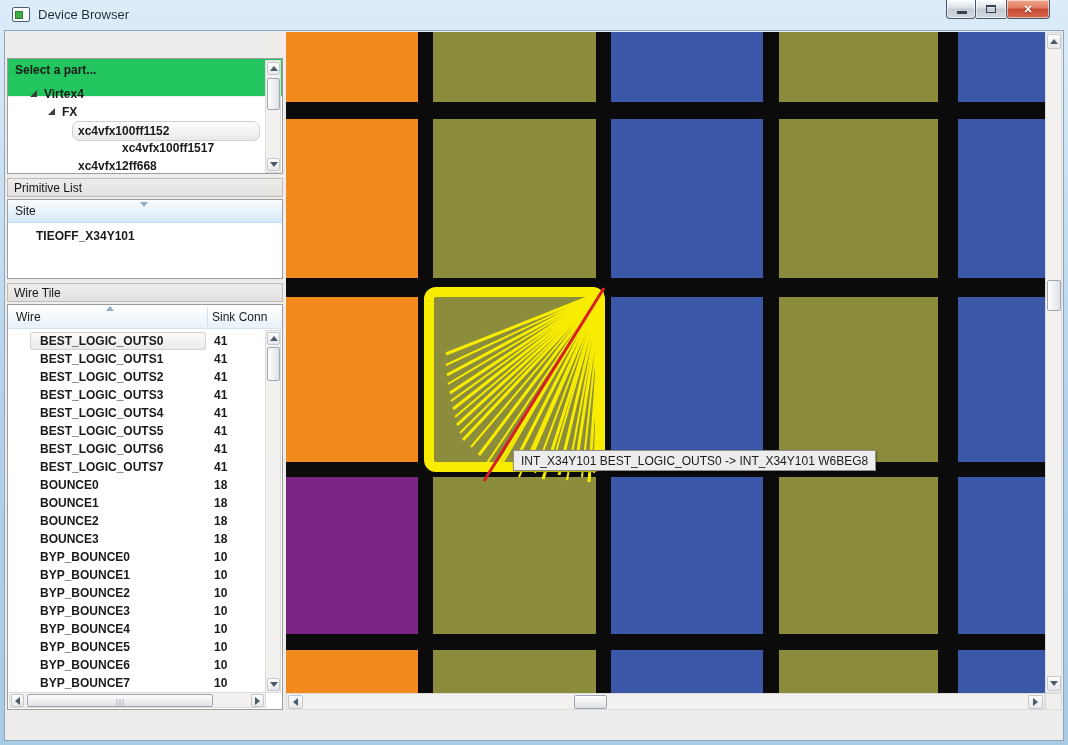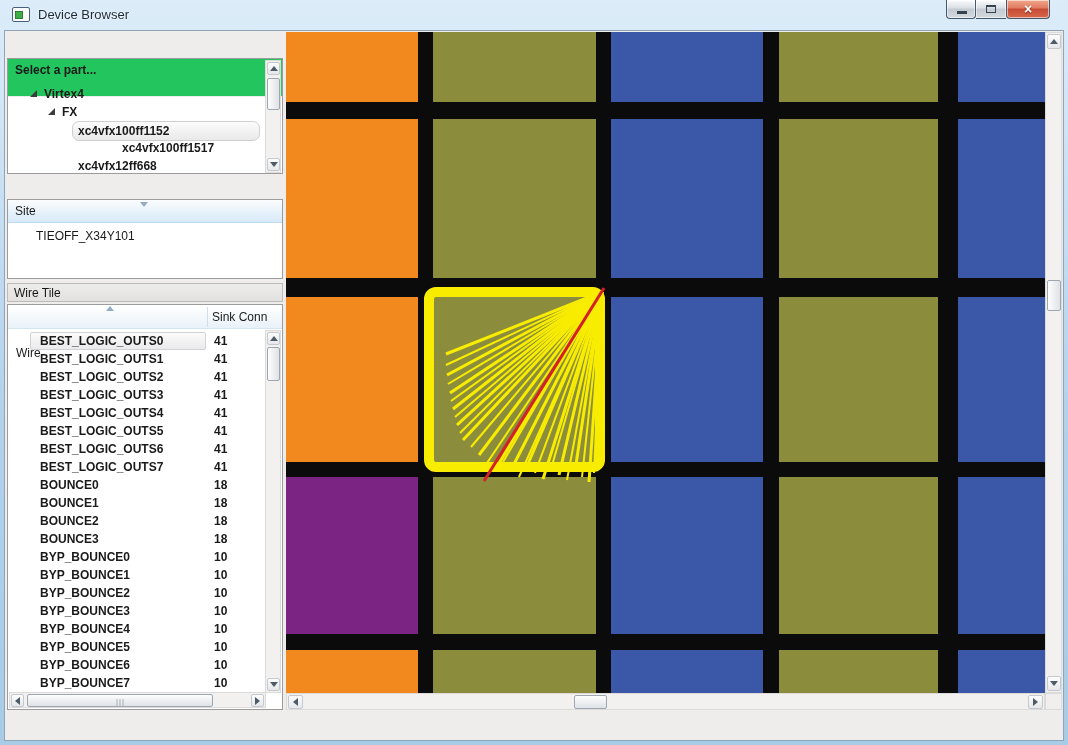--- a/index.html
+++ b/index.html
@@ -40,21 +40,21 @@
   .tree-row { position:absolute; height:18px; line-height:18px; white-space:nowrap; }
   .tw-arrow { position:absolute; width:0; height:0; border-bottom:7px solid #3c3c3c; border-left:7px solid transparent; top:5px; }
   .sel-hl { background:linear-gradient(#fcfcfc,#e9e9ea); border:1px solid #cfcfd2; border-radius:7px; padding:0 5px; }
 
   
   .box-prim { top:168px; height:80px; }
   .col-header { position:absolute; left:0; top:0; width:100%; height:23px; padding:4px 0 0 7px;
                 background:linear-gradient(#fbfdfe,#e5f1fa 60%,#d6e9f8); border-bottom:1px solid #c0dcf1; }
   .sort-down { position:absolute; top:2px; width:0; height:0; border-left:4px solid transparent; border-right:4px solid transparent; border-top:5px solid #91aec5; }
   .sort-up { position:absolute; top:2px; width:0; height:0; border-left:4px solid transparent; border-right:4px solid transparent; border-bottom:5px solid #91aec5; }
-  .list-item { position:absolute; height:18px; line-height:18px; font-weight:400; white-space:nowrap;text-align:center; }
+  .list-item { position:absolute; height:18px; line-height:18px; font-weight:700; white-space:nowrap;text-align:center; }
 
   
   .box-wire { top:273px; height:406px; }
   .wire-header { position:absolute; left:0; top:0; width:100%; height:24px;
                  background:linear-gradient(#ffffff,#f2f7fb 60%,#e8f1f9); border-bottom:1px solid #d4e4f2; }
   .wh-sep { position:absolute; left:199px; top:2px; width:1px; height:20px; background:#d0dfec; }
   .wh-label { position:absolute; top:5px; white-space:nowrap; }
   .wire-row { position:absolute; left:0; width:258px; height:30px; line-height:18px; }
   .wire-name { position:absolute; left:32px; font-weight:600; white-space:nowrap; }
   .wire-val  { position:absolute; left:206px; font-weight:600; }
@@ -141,37 +141,38 @@
         <div class="sb-btn" style="left:1px; top:1px; width:13px; height:13px;">
             <i class="t-up"></i>
           </div>
         <div class="sb-thumb" style="left:1px; top:17px; width:13px; height:32px;"></div>
         <div class="sb-btn" style="left:1px; bottom:1px; width:13px; height:13px;">
             <i class="t-dn"></i>
           </div>
       </div>
     </div>
 
+    <div class="section-label" style="top:147px;">Primitive List</div>
 
     <div class="panel-box box-prim">
       <div class="col-header">
         <span>Site</span>
         <i class="sort-down" style="left:132px;"></i>
       </div>
       <div id="prim-items">
           <div class="list-item" style="top: 27px; left: 28px;">TIEOFF_X34Y101</div>
         </div>
     </div>
 
     <div class="section-label" style="top:252px;">Wire Tile</div>
 
     <div class="panel-box box-wire">
       <div class="wire-header">
         <i class="sort-up" style="left:98px; top:1px;"></i>
-        <span class="wh-label" style="left:8px;margin-top:36px;">Wire</span>
+        <span class="wh-label" style="left:8px;">Wire</span>
         <span class="wh-sep"></span>
         <span class="wh-label" style="left:204px; width:55px; overflow:hidden; display:inline-block;">Sink Connectior</span>
       </div>
       <div id="wire-rows">
           <div class="wire-row" style="top: 27px;">
             <div class="row-hl"></div>
             <span class="wire-name">BEST_LOGIC_OUTS0</span>
             <span class="wire-val">41</span>
           </div>
           <div class="wire-row" style="top: 45px;">
@@ -328,20 +329,21 @@
           <line x1="316" y1="260" x2="257" y2="447" stroke="#f8ed00" stroke-width="3"></line>
           <line x1="316" y1="260" x2="265" y2="437" stroke="#f8ed00" stroke-width="2"></line>
           <line x1="316" y1="260" x2="273" y2="443" stroke="#f8ed00" stroke-width="3"></line>
           <line x1="316" y1="260" x2="281" y2="448" stroke="#f8ed00" stroke-width="2"></line>
           <line x1="316" y1="260" x2="289" y2="439" stroke="#f8ed00" stroke-width="3"></line>
           <line x1="316" y1="260" x2="296" y2="445" stroke="#f8ed00" stroke-width="2"></line>
           <line x1="316" y1="260" x2="303" y2="450" stroke="#f8ed00" stroke-width="3"></line>
           <line x1="316" y1="260" x2="308" y2="441" stroke="#f8ed00" stroke-width="2"></line>
           <line x1="318" y1="256" x2="198" y2="449" stroke="#d42127" stroke-width="3"></line>
         </svg>
+      <div class="tile-tooltip" id="tile-tooltip" style="left: 227px; top: 418px;">INT_X34Y101 BEST_LOGIC_OUTS0 -&gt; INT_X34Y101 W6BEG8</div>
     </div>
 
     <div class="main-vscroll">
       <div class="sb" style="left:0; top:0; width:17px; height:661px;">
         <div class="sb-btn" style="left:1px; top:1px; width:14px; height:15px;">
             <i class="t-up"></i>
           </div>
         <div class="sb-thumb" style="left:1px; top:247px; width:14px; height:31px;"></div>
         <div class="sb-btn" style="left:1px; bottom:1px; width:14px; height:15px;">
             <i class="t-dn"></i>

